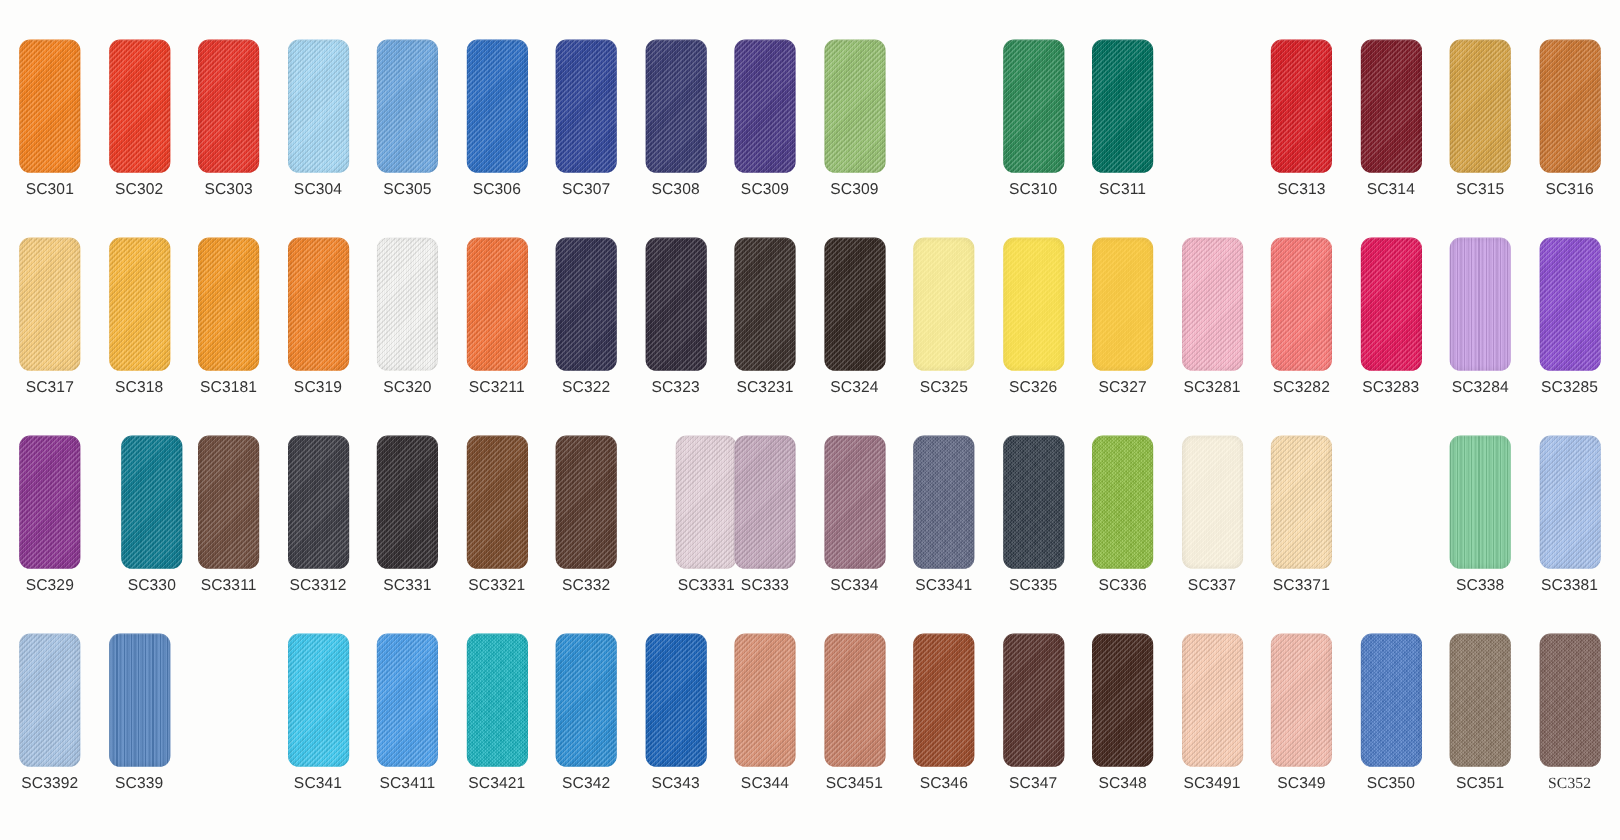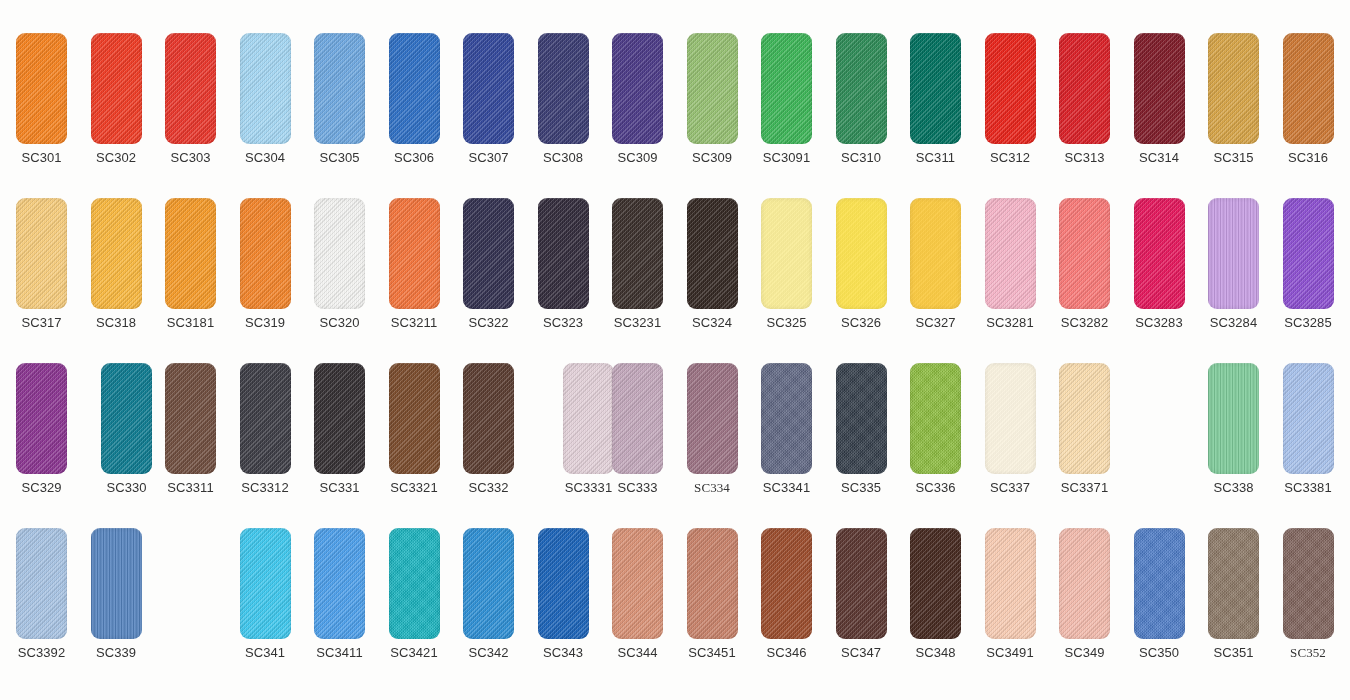--- a/index.html
+++ b/index.html
@@ -222,51 +222,35 @@
         <div class="swatch-label">SC309</div>
       </div>
       <div class="swatch-cell" style="left: 674.5px;">
         <div class="swatch-chip " title="SC309" style="background-color: rgb(150, 192, 114);">
           <div class="weave"></div>
           <div class="warp"></div>
           <div class="shade"></div>
         </div>
         <div class="swatch-label">SC309</div>
       </div>
-      <div class="swatch-cell" style="left: 749px;">
-        <div class="swatch-chip " title="SC3091" style="background-color: rgb(60, 181, 87);">
-          <div class="weave"></div>
-          <div class="warp"></div>
-          <div class="shade"></div>
-        </div>
-        <div class="swatch-label">SC3091</div>
-      </div>
       <div class="swatch-cell" style="left: 823.5px;">
         <div class="swatch-chip " title="SC310" style="background-color: rgb(46, 139, 87);">
           <div class="weave"></div>
           <div class="warp"></div>
           <div class="shade"></div>
         </div>
         <div class="swatch-label">SC310</div>
       </div>
       <div class="swatch-cell" style="left: 898px;">
         <div class="swatch-chip " title="SC311" style="background-color: rgb(0, 112, 94);">
           <div class="weave"></div>
           <div class="warp"></div>
           <div class="shade"></div>
         </div>
         <div class="swatch-label">SC311</div>
-      </div>
-      <div class="swatch-cell" style="left: 972.5px;">
-        <div class="swatch-chip " title="SC312" style="background-color: rgb(232, 35, 26);">
-          <div class="weave"></div>
-          <div class="warp"></div>
-          <div class="shade"></div>
-        </div>
-        <div class="swatch-label">SC312</div>
       </div>
       <div class="swatch-cell" style="left: 1047px;">
         <div class="swatch-chip " title="SC313" style="background-color: rgb(218, 31, 38);">
           <div class="weave"></div>
           <div class="warp"></div>
           <div class="shade"></div>
         </div>
         <div class="swatch-label">SC313</div>
       </div>
       <div class="swatch-cell" style="left: 1121.5px;">
@@ -506,21 +490,21 @@
         <div class="swatch-label">SC3331</div>
       </div>
       <div class="swatch-cell" style="left: 600px;">
         <div class="swatch-chip " title="SC333" style="background-color: rgb(195, 168, 188);">
           <div class="weave"></div>
           <div class="warp"></div>
           <div class="shade"></div>
         </div>
         <div class="swatch-label">SC333</div>
       </div>
-      <div class="swatch-cell" style="left: 674.5px; font-family: Liberation Serif, serif;">
+      <div class="swatch-cell" style="left: 674.5px;">
         <div class="swatch-chip " title="SC334" style="background-color: rgb(155, 114, 131);">
           <div class="weave"></div>
           <div class="warp"></div>
           <div class="shade"></div>
         </div>
         <div class="swatch-label">SC334</div>
       </div>
       <div class="swatch-cell" style="left: 749px;">
         <div class="swatch-chip tex-speckle" title="SC3341" style="background-color: rgb(93, 101, 130);">
           <div class="weave"></div>

